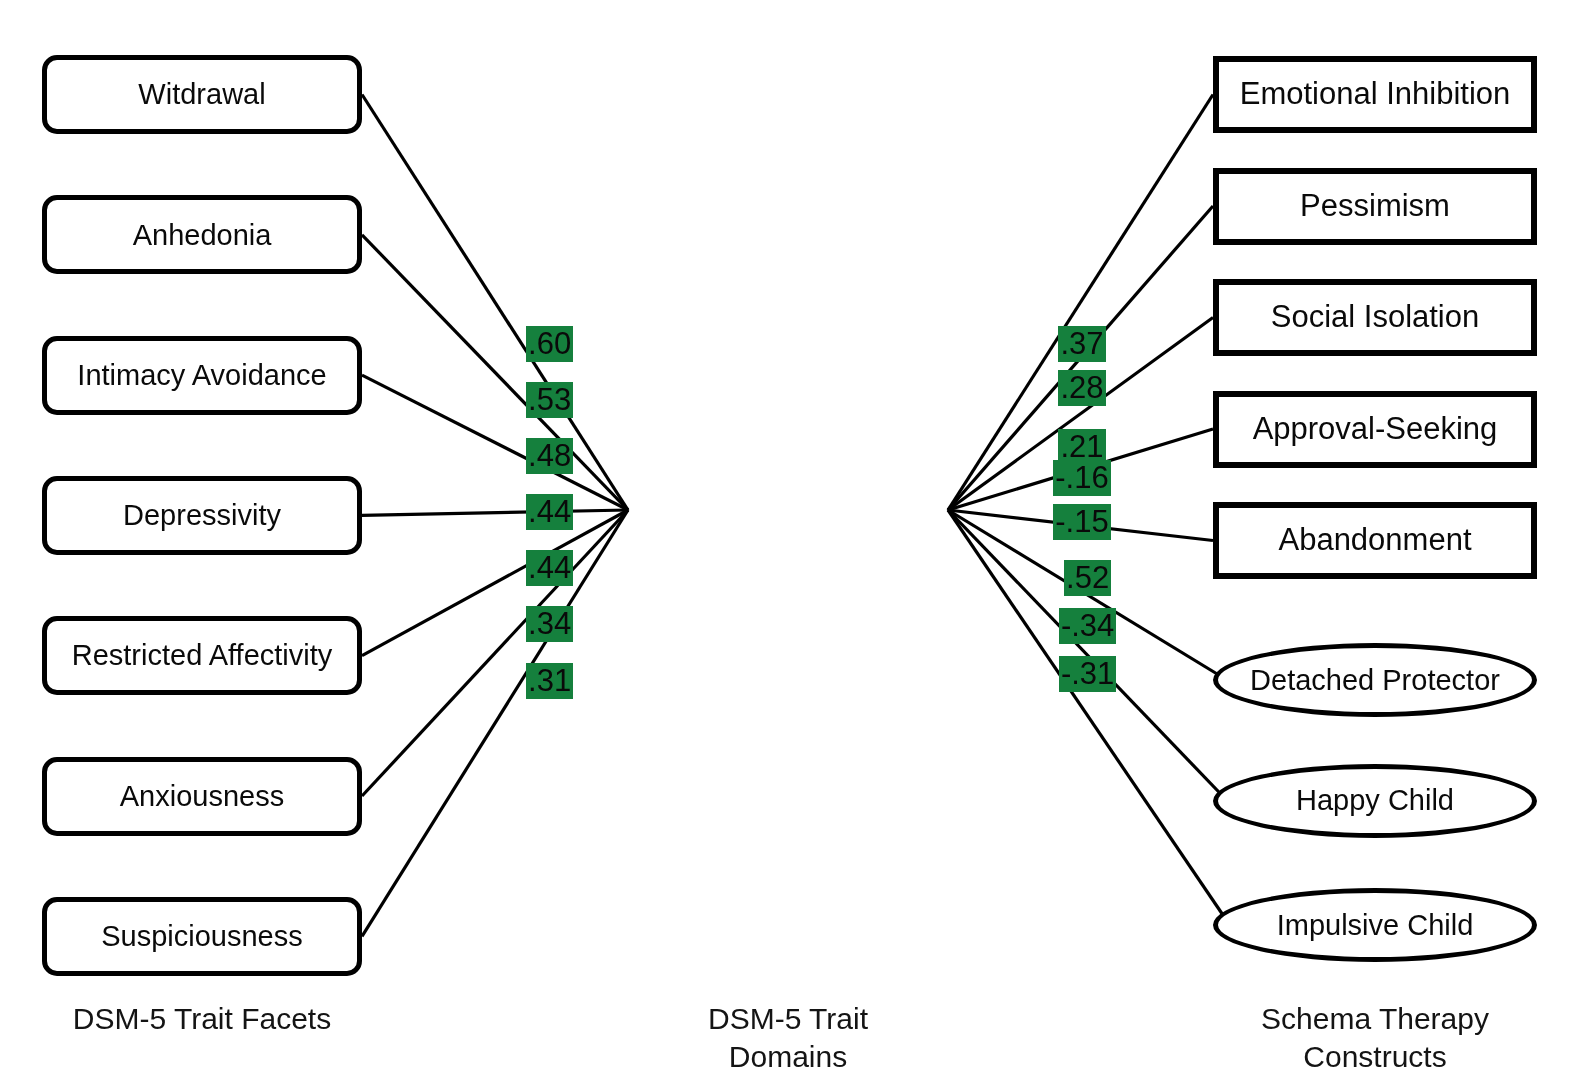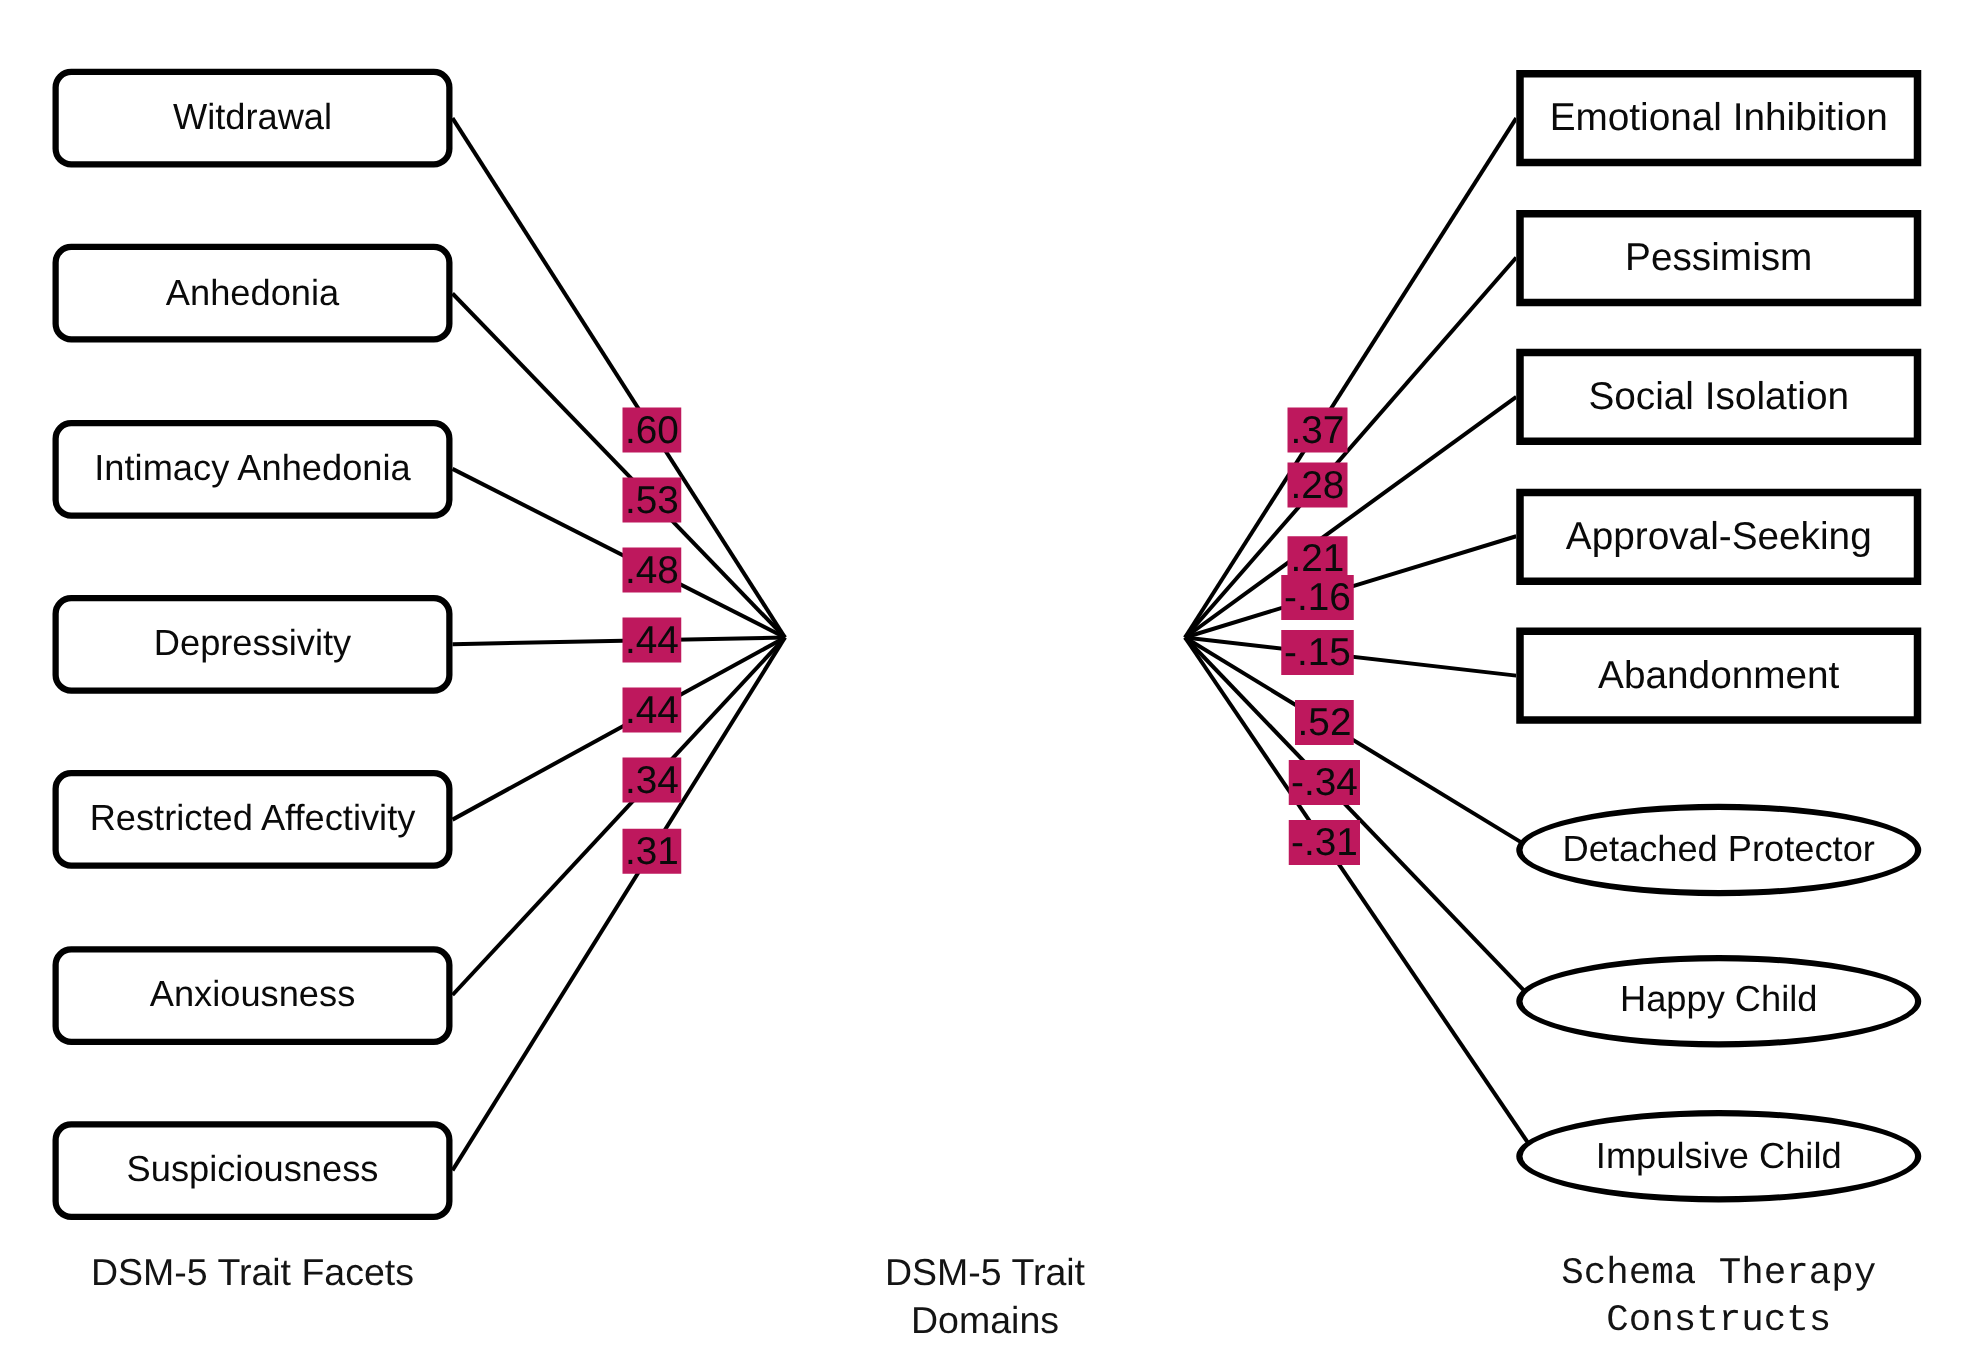--- a/index.html
+++ b/index.html
@@ -52,24 +52,25 @@
   }
   .construct-ellipse {
     border: 5px solid #000000;
     border-radius: 50% / 50%;
     font-size: 29px;
   }
   .edge-label {
     position: absolute;
     color: #0a0a0a;
     font-size: 31px;
-    background: #be185d;
+    background: #15803d;
     padding: 0 2px;
     white-space: nowrap;
     z-index: 6;
+    margin-left: 28px;
   }
   .caption {
     position: absolute;
     color: #141414;
     font-size: 30px;
     text-align: center;
     line-height: 1.28;
     white-space: pre-line;
     z-index: 4;
   }
@@ -93,21 +94,21 @@
       <line x1="948" y1="510" x2="1213" y2="429" stroke="#000000" stroke-width="3.2"></line>
       <line x1="948" y1="510" x2="1213" y2="540.5" stroke="#000000" stroke-width="3.2"></line>
       <line x1="948" y1="510" x2="1227" y2="680" stroke="#000000" stroke-width="3.2"></line>
       <line x1="948" y1="510" x2="1227" y2="800.5" stroke="#000000" stroke-width="3.2"></line>
       <line x1="948" y1="510" x2="1227" y2="921" stroke="#000000" stroke-width="3.2"></line>
     </svg>
 
   <div id="left-nodes">
       <div class="node facet-box" style="left: 42px; top: 55px; width: 320px; height: 79px;">Witdrawal</div>
       <div class="node facet-box" style="left: 42px; top: 195.3px; width: 320px; height: 79px;">Anhedonia</div>
-      <div class="node facet-box" style="left: 42px; top: 335.6px; width: 320px; height: 79px;">Intimacy Anhedonia</div>
+      <div class="node facet-box" style="left: 42px; top: 335.6px; width: 320px; height: 79px;">Intimacy Avoidance</div>
       <div class="node facet-box" style="left: 42px; top: 475.9px; width: 320px; height: 79px;">Depressivity</div>
       <div class="node facet-box" style="left: 42px; top: 616.2px; width: 320px; height: 79px;">Restricted Affectivity</div>
       <div class="node facet-box" style="left: 42px; top: 756.5px; width: 320px; height: 79px;">Anxiousness</div>
       <div class="node facet-box" style="left: 42px; top: 896.8px; width: 320px; height: 79px;">Suspiciousness</div>
     </div>
   <div id="right-nodes">
       <div class="node construct-box" style="left: 1213px; top: 56px; width: 324px; height: 77px;">Emotional Inhibition</div>
       <div class="node construct-box" style="left: 1213px; top: 167.5px; width: 324px; height: 77px;">Pessimism</div>
       <div class="node construct-box" style="left: 1213px; top: 279px; width: 324px; height: 77px;">Social Isolation</div>
       <div class="node construct-box" style="left: 1213px; top: 390.5px; width: 324px; height: 77px;">Approval-Seeking</div>
@@ -133,16 +134,16 @@
       <div class="edge-label" style="left: 1030.89px; top: 608.2px;">-.34</div>
       <div class="edge-label" style="left: 1030.89px; top: 656.4px;">-.31</div>
     </div>
 
 
   <div class="caption" style="left:42px; top:1000px; width:320px;">DSM-5 Trait Facets</div>
 
   <div class="caption" style="left:648px; top:1000px; width:280px;">DSM-5 Trait
 Domains</div>
 
-  <div class="caption" style="left:1213px; top:1000px; width:324px;font-family:Liberation Mono, monospace;">Schema Therapy
+  <div class="caption" style="left:1213px; top:1000px; width:324px;">Schema Therapy
 Constructs</div>
 
 </div>
 
 </body></html>

